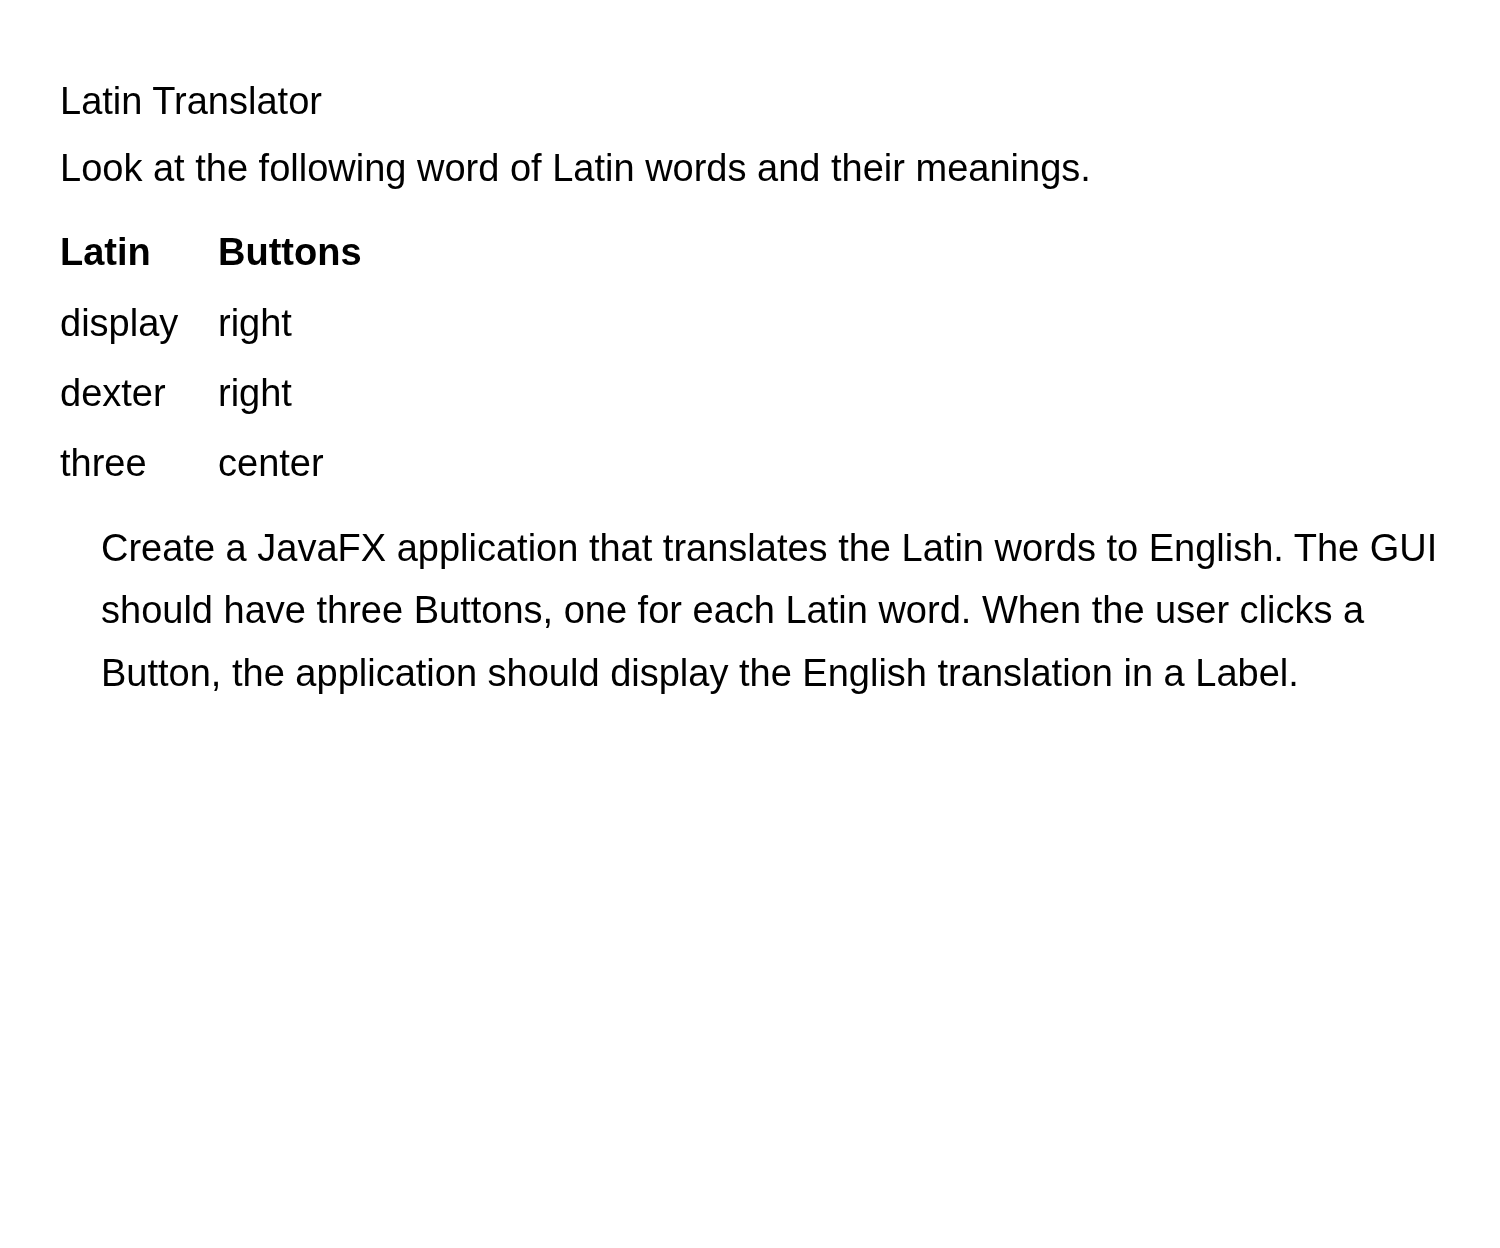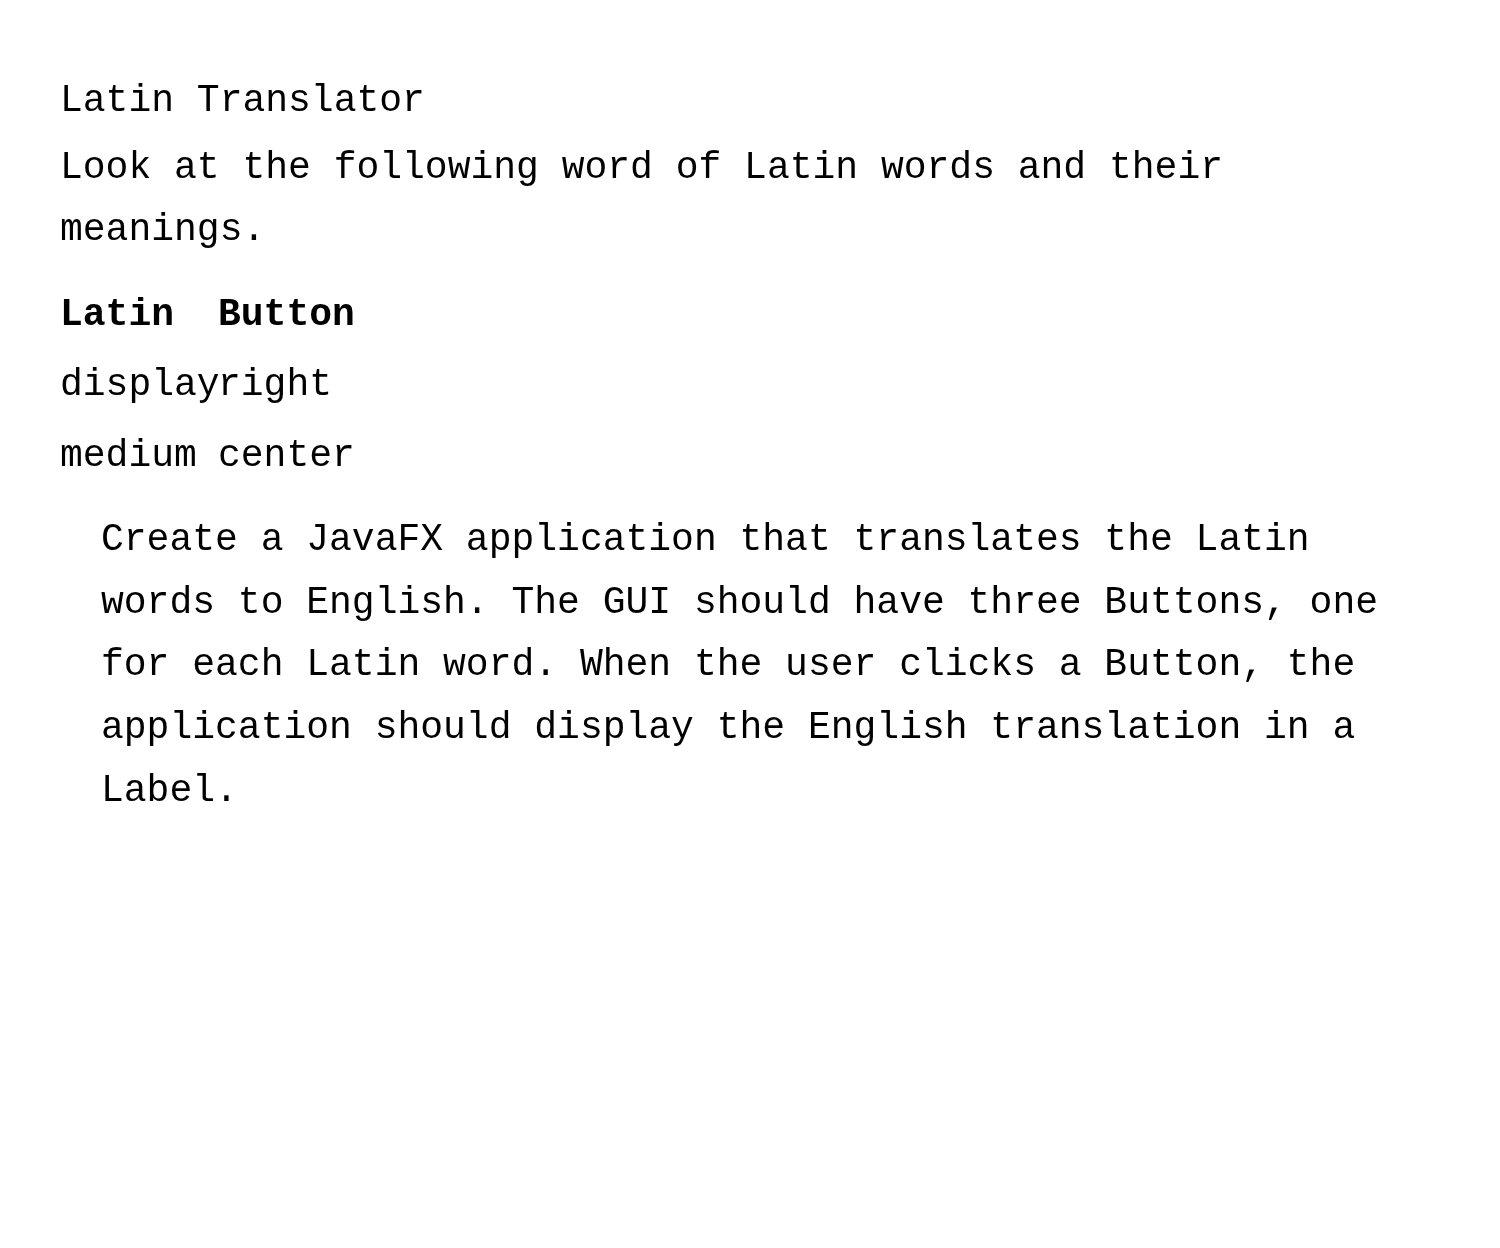--- a/index.html
+++ b/index.html
@@ -1,19 +1,18 @@
 <!DOCTYPE html>
 <html><head>
   <meta charset="utf-8">
   <style>
     * {
       margin: 0;
       padding: 0;
       box-sizing: border-box;
-      font-family: Liberation Mono, monospace;
     }
     body {
       font-family: -apple-system, BlinkMacSystemFont, "Segoe UI", Helvetica, Arial, sans-serif;
       background: #ffffff;
       color: #000000;
       padding: 70px 60px;
       font-size: 38px;
       line-height: 1.65;
       width: 1500px;
     }
@@ -50,25 +49,29 @@
 </head>
 <body>
 
 <div class="title">Latin Translator</div>
 
 <div class="intro">Look at the following word of Latin words and their meanings.</div>
 
 <div class="table">
   <div class="row header-row">
     <div class="col-latin">Latin</div>
-    <div class="col-english">Button</div>
+    <div class="col-english">Buttons</div>
   </div>
   <div class="row">
     <div class="col-latin">display</div>
     <div class="col-english">right</div>
   </div>
   <div class="row">
-    <div class="col-latin">medium</div>
+    <div class="col-latin">dexter</div>
+    <div class="col-english">right</div>
+  </div>
+  <div class="row">
+    <div class="col-latin">three</div>
     <div class="col-english">center</div>
   </div>
 </div>
 
 <div class="instructions">Create a JavaFX application that translates the Latin words to English. The GUI should have three Buttons, one for each Latin word. When the user clicks a Button, the application should display the English translation in a Label.</div>
 
 </body></html>

